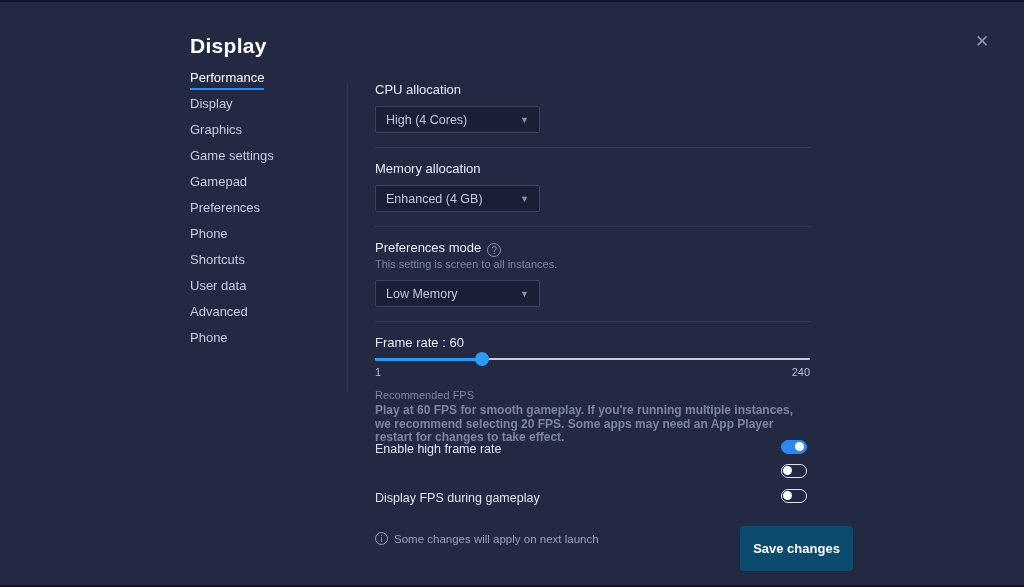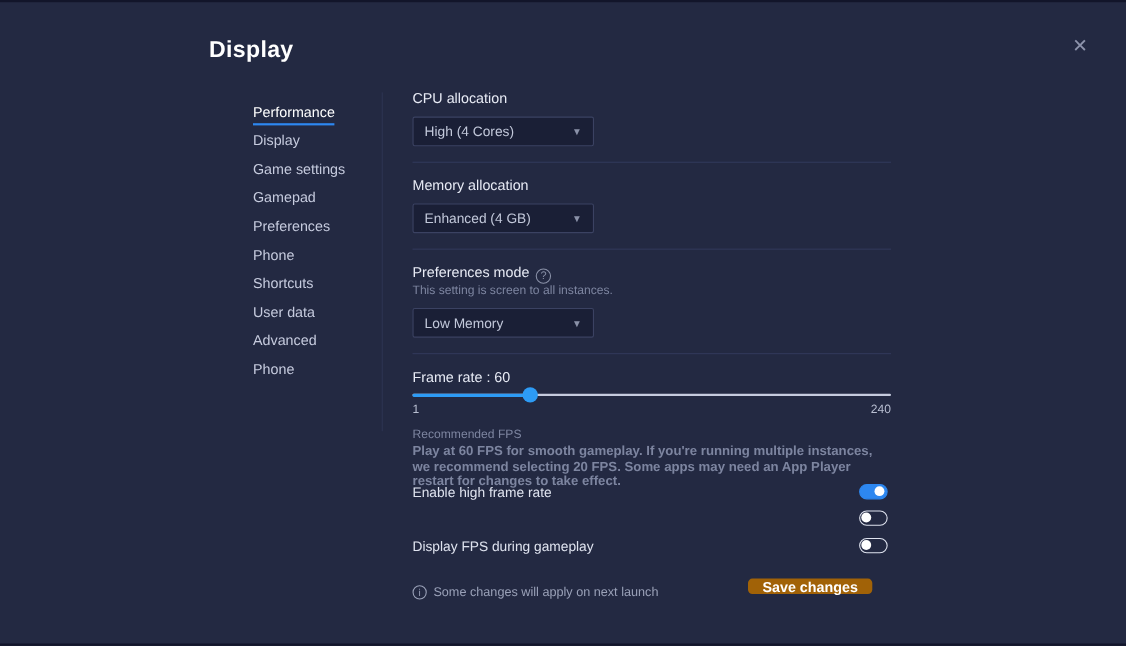--- a/index.html
+++ b/index.html
@@ -16,21 +16,21 @@
     position:absolute; left:190px; top:32px;
     font-size:21px; font-weight:bold; color:#ffffff;
     letter-spacing:.3px;
   }
   .close {
     position:absolute; left:972px; top:30px;
     width:20px; height:20px; line-height:20px; text-align:center;
     color:#8d93ab; font-size:17px; cursor:pointer;
   }
   
-  .sidebar { position:absolute; left:190px; top:92px; width:150px;margin-left:40px; }
+  .sidebar { position:absolute; left:190px; top:68px; width:150px; }
   .side-item {
     height:26px; font-size:13px; color:#c6cbde; cursor:pointer;
     white-space:nowrap;
   }
   .side-item span { display:inline-block; padding-bottom:3px; }
   .side-item.selected { color:#ffffff; }
   .side-item.selected span { border-bottom:2px solid #2d87f0; }
   .vdivider {
     position:absolute; left:347px; top:82px; width:1px; height:308px;
     background:#2d3452;
@@ -96,35 +96,36 @@
     position:absolute; left:375px; top:530px;
     font-size:11.5px; color:#9aa1b8; display:flex; align-items:center;
   }
   .info-icon {
     display:inline-block; width:13px; height:13px; margin-right:6px;
     border:1px solid #9aa1b8; border-radius:50%;
     font-size:9px; line-height:12px; text-align:center; color:#9aa1b8;
     font-style:normal;
   }
   .save-btn {
-    position:absolute; left:680px; top:524px; width:113px; height:14px;
-    background:#a16207; color:#ffffff; font-size:13px; font-weight:bold;
+    position:absolute; left:740px; top:524px; width:113px; height:45px;
+    background:#0c4a6e; color:#ffffff; font-size:13px; font-weight:bold;
     border:none; border-radius:4px; cursor:pointer;
     font-family:"Liberation Sans", sans-serif;
   }
 </style>
 </head>
 <body>
 
 <div class="title">Display</div>
 <div class="close">✕</div>
 
 <div class="sidebar">
   <div class="side-item selected"><span>Performance</span></div>
   <div class="side-item"><span>Display</span></div>
+  <div class="side-item"><span>Graphics</span></div>
   <div class="side-item"><span>Game settings</span></div>
   <div class="side-item"><span>Gamepad</span></div>
   <div class="side-item"><span>Preferences</span></div>
   <div class="side-item"><span>Phone</span></div>
   <div class="side-item"><span>Shortcuts</span></div>
   <div class="side-item"><span>User data</span></div>
   <div class="side-item"><span>Advanced</span></div>
   <div class="side-item"><span>Phone</span></div>
 </div>
 

